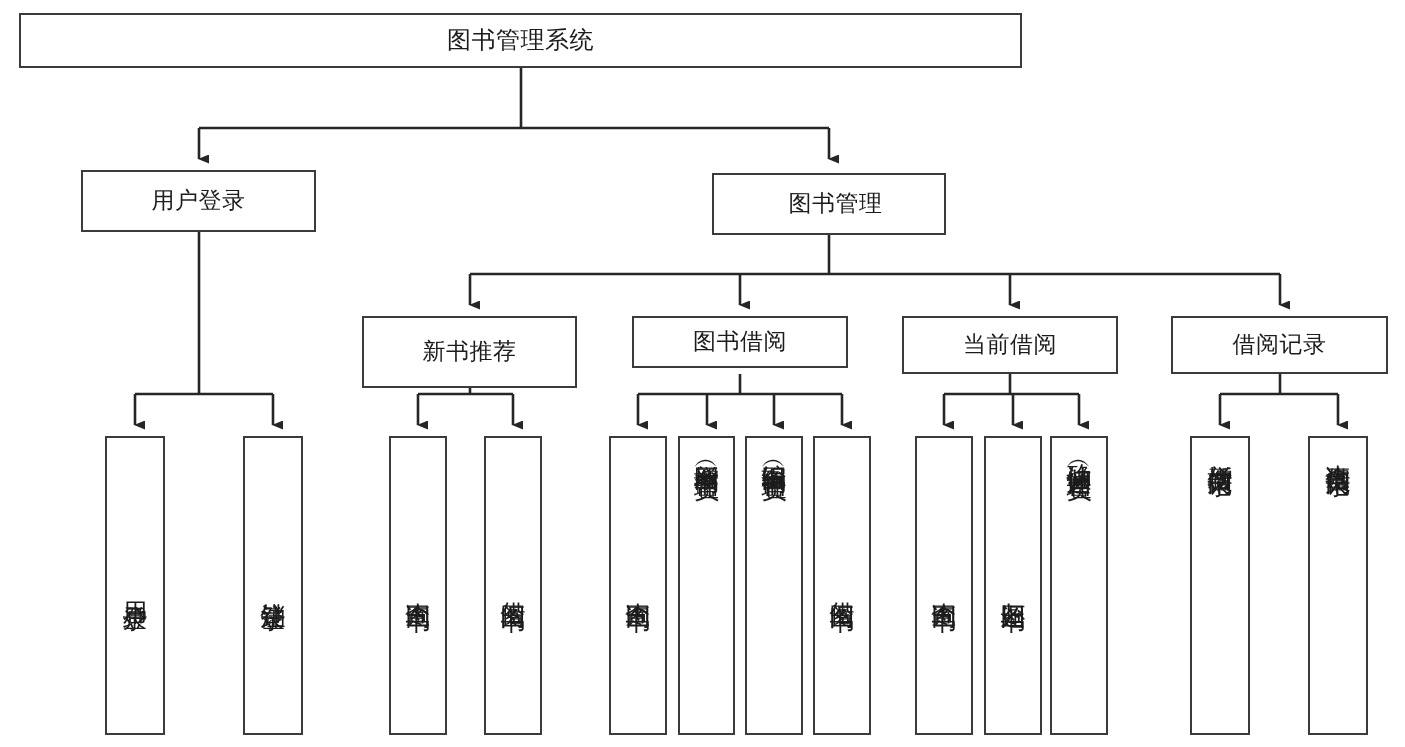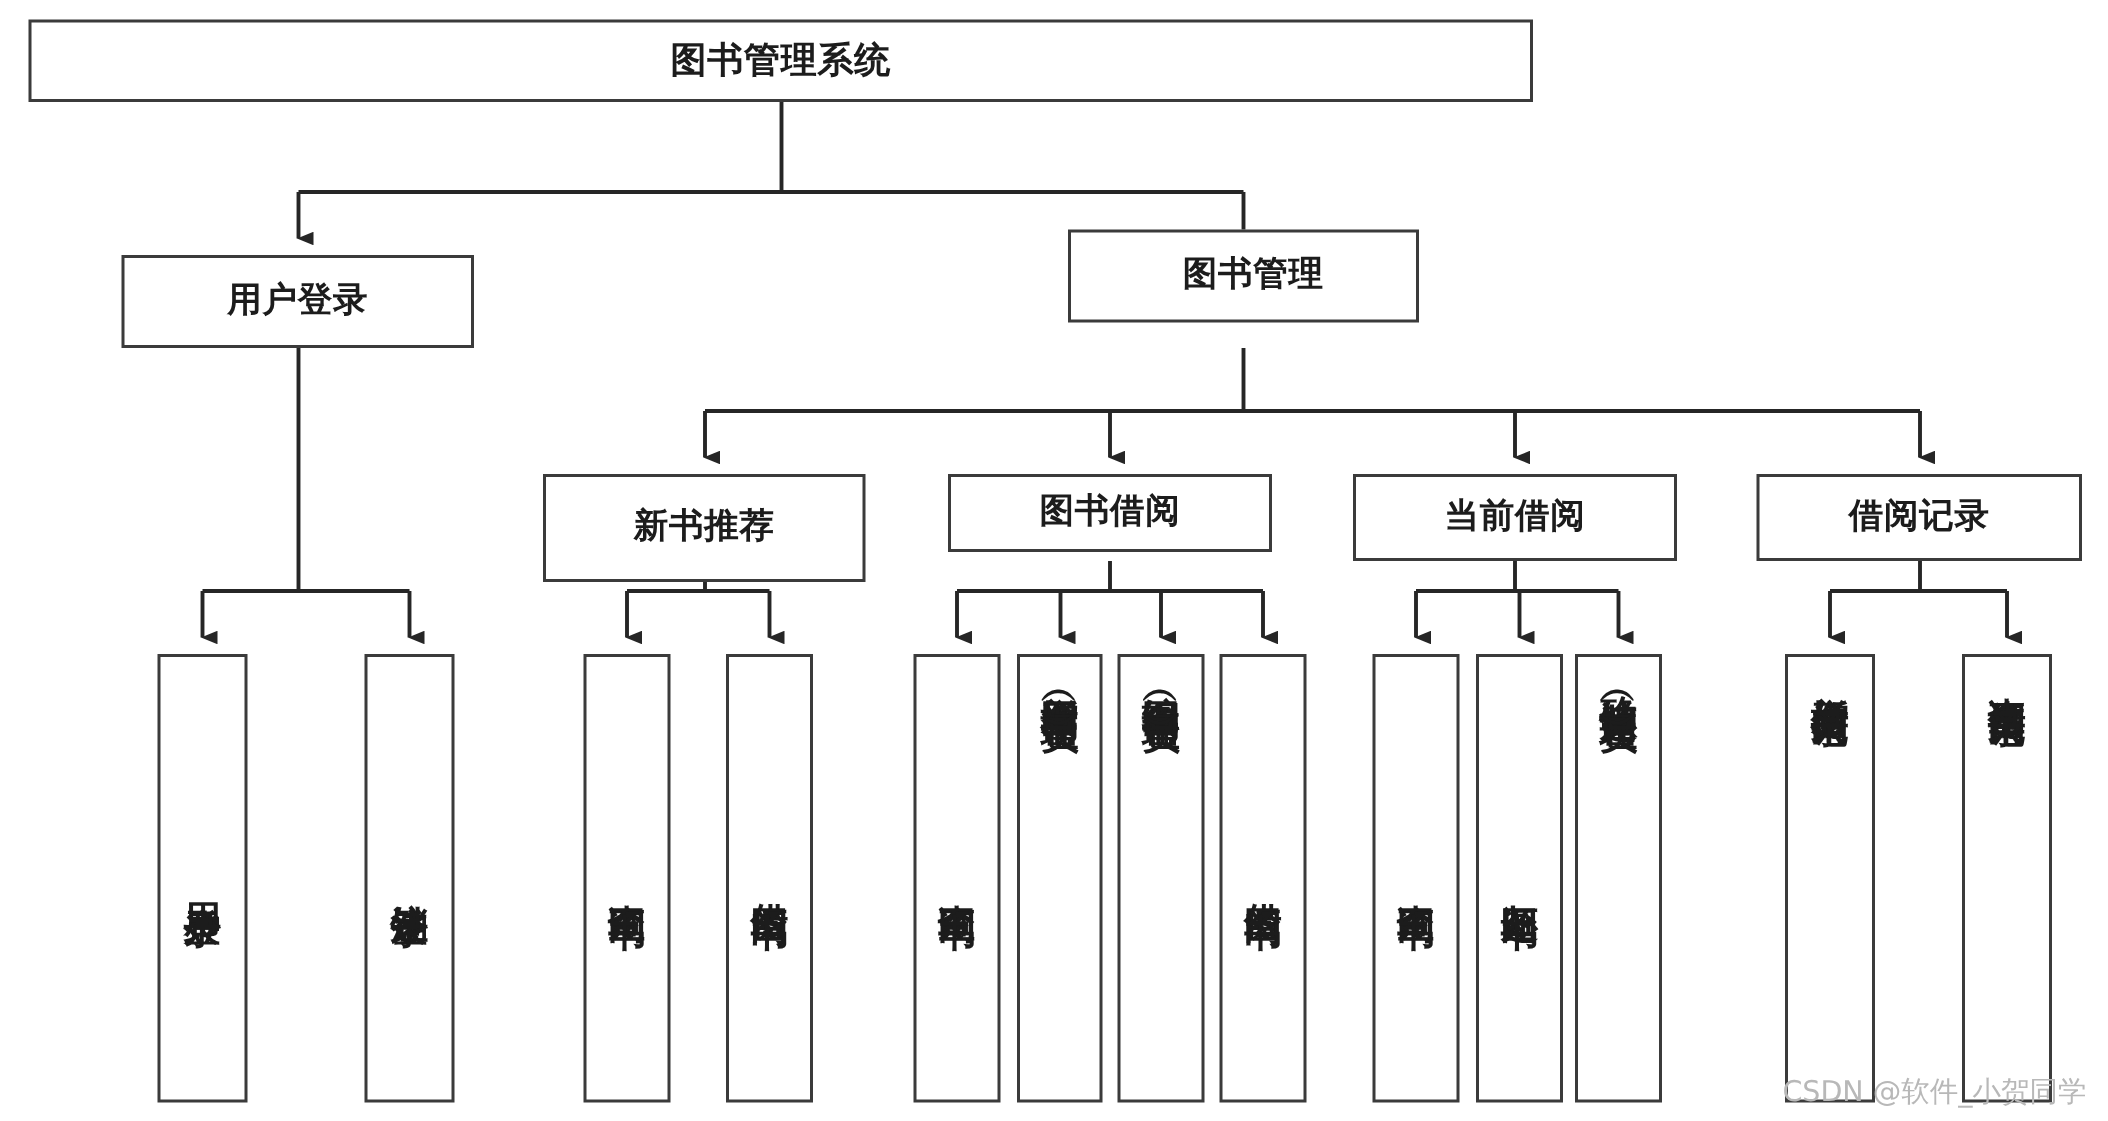--- a/index.html
+++ b/index.html
@@ -26,21 +26,20 @@
   }
   .node {
     position: absolute;
     background: #ffffff;
     border: 2.5px solid #3b3b3b;
     display: flex;
     align-items: center;
     justify-content: center;
     color: #1c1c1c;
     z-index: 2;
-    font-weight: bold;
   }
   .node-label {
     line-height: 1.12;
     letter-spacing: 0.5px;
     white-space: nowrap;
   }
   .h-node .node-label {
     font-size: 23px;
   }
   .root .node-label {
@@ -122,21 +121,21 @@
       </g>
   </svg>
 
   <div id="nodes">
       <div class="node h-node root" style="left: 19px; top: 13px; width: 1003px; height: 55px;">
         <span class="node-label">图书管理系统</span>
       </div>
       <div class="node h-node" style="left: 81px; top: 170px; width: 235px; height: 62px;">
         <span class="node-label">用户登录</span>
       </div>
-      <div class="node h-node" style="left: 712px; top: 153px; width: 234px; height: 62px; padding-left: 13px;">
+      <div class="node h-node" style="left: 712px; top: 173px; width: 234px; height: 62px; padding-left: 13px;">
         <span class="node-label">图书管理</span>
       </div>
       <div class="node h-node" style="left: 362px; top: 316px; width: 215px; height: 72px;">
         <span class="node-label">新书推荐</span>
       </div>
       <div class="node h-node" style="left: 632px; top: 316px; width: 216px; height: 52px;">
         <span class="node-label">图书借阅</span>
       </div>
       <div class="node h-node" style="left: 902px; top: 316px; width: 216px; height: 58px;">
         <span class="node-label">当前借阅</span>
@@ -178,14 +177,13 @@
         <span class="node-label">确认归还（管理员）</span>
       </div>
       <div class="node v-node" style="left: 1190px; top: 436px; width: 60px; height: 299px;">
         <span class="node-label">新增借阅记录</span>
       </div>
       <div class="node v-node" style="left: 1308px; top: 436px; width: 60px; height: 299px;">
         <span class="node-label">查询借阅记录</span>
       </div>
     </div>
 
-  <div id="watermark">CSDN @软件_小贺同学</div>
 </div>
 
 </body></html>

